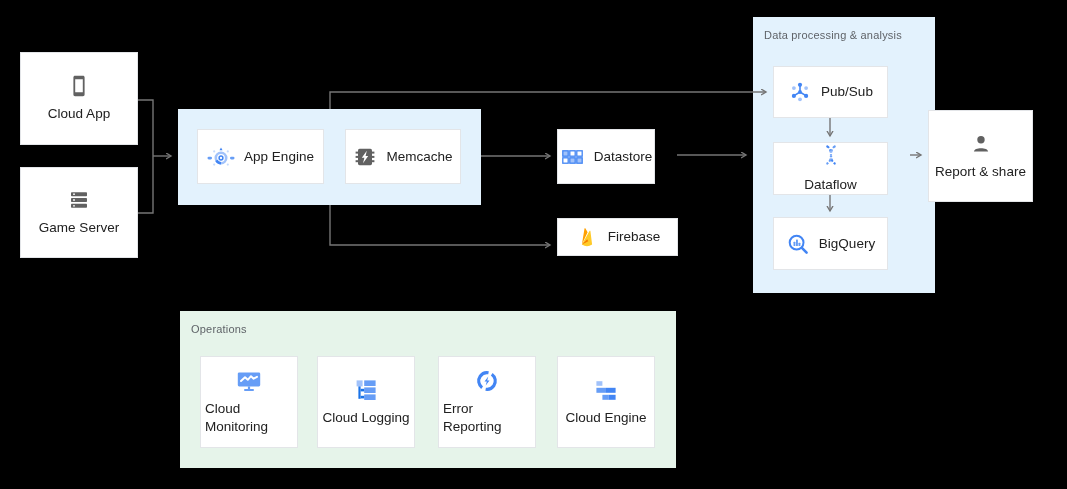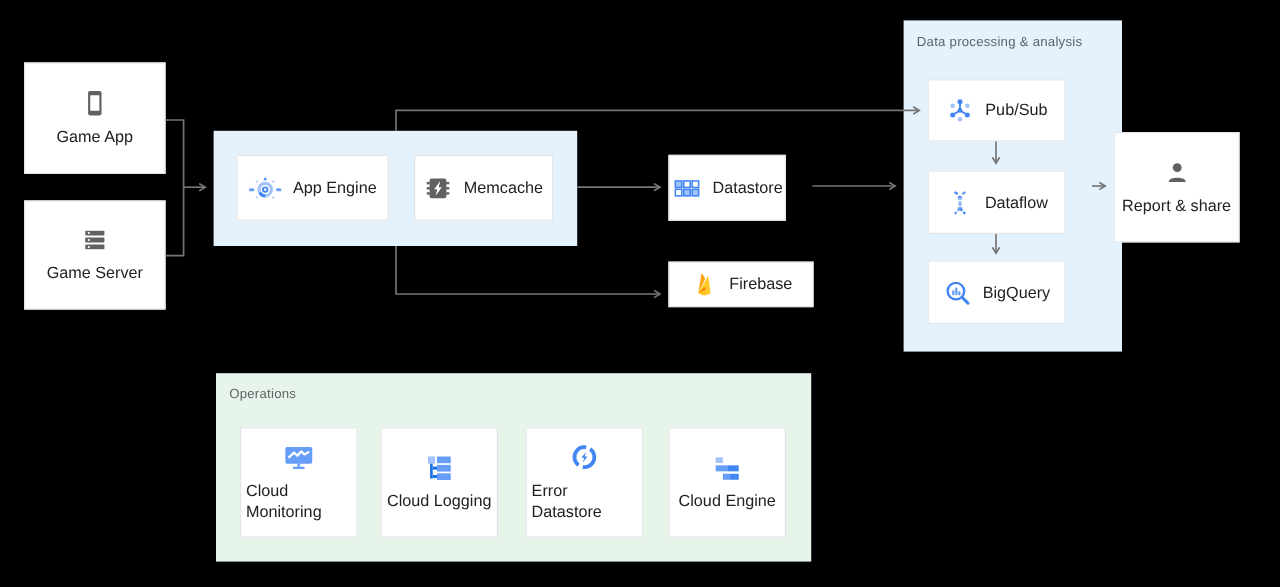--- a/index.html
+++ b/index.html
@@ -31,21 +31,21 @@
 </style>
 </head>
 <body>
 
 <div class="canvas">
 
   <div class="node v" style="left:20px; top:52px; width:118px; height:93px;">
     <svg class="icon" width="24" height="24" viewBox="0 0 24 24">
       <path d="M8 1.8h8c.9 0 1.6.7 1.6 1.6v17.2c0 .9-.7 1.6-1.6 1.6H8c-.9 0-1.6-.7-1.6-1.6V3.4c0-.9.7-1.6 1.6-1.6z M8.2 5.3h7.6v12.9H8.2z" fill="#616161" fill-rule="evenodd"></path>
     </svg>
-    <div class="label">Game App</div>
+    <div class="label">Cloud App</div>
   </div>
 
   <div class="node v" style="left:20px; top:167px; width:118px; height:91px;">
     <svg class="icon" width="24" height="24" viewBox="0 0 24 24">
       <g fill="#616161">
         <rect x="4" y="4.2" width="16" height="4" rx="0.8"></rect>
         <rect x="4" y="10" width="16" height="4" rx="0.8"></rect>
         <rect x="4" y="15.8" width="16" height="4" rx="0.8"></rect>
       </g>
       <g fill="#FFFFFF">
@@ -133,21 +133,21 @@
         </g>
         <g fill="#A1C2FA">
           <circle cx="5.9" cy="8.1" r="1.9"></circle>
           <circle cx="18.1" cy="8.1" r="1.9"></circle>
           <circle cx="12" cy="19.3" r="1.9"></circle>
         </g>
       </svg>
       <div class="label">Pub/Sub</div>
     </div>
 
-    <div class="node h" style="left:20px; top:125px; width:115px; height:53px;">
+    <div class="node h" style="left:20px; top:125px; width:115px; height:53px;flex-direction:column;">
       <svg class="icon" width="24" height="24" viewBox="0 0 24 24">
         <path d="M7.5 3 C15.5 7 8.5 17 16.5 21" fill="none" stroke="#4285F4" stroke-width="2" stroke-dasharray="3.2 1.6"></path>
         <path d="M16.5 3 C8.5 7 15.5 17 7.5 21" fill="none" stroke="#669DF6" stroke-width="2" stroke-dasharray="3.2 1.6"></path>
         <path d="M12 7.5 V16.5" stroke="#A1C2FA" stroke-width="1.5" stroke-dasharray="2 1.8"></path>
       </svg>
       <div class="label">Dataflow</div>
     </div>
 
     <div class="node h" style="left:20px; top:200px; width:115px; height:53px;">
       <svg class="icon" width="24" height="24" viewBox="0 0 24 24">
@@ -199,21 +199,21 @@
         </g>
       </svg>
       <div class="label sm">Cloud Logging</div>
     </div>
 
     <div class="node v" style="left:258px; top:45px; width:98px; height:92px;">
       <svg class="icon" width="24" height="24" viewBox="0 0 24 24">
         <circle cx="12" cy="12" r="8.3" fill="none" stroke="#4285F4" stroke-width="3.1" stroke-dasharray="22.2 3.9" transform="rotate(-55 12 12)"></circle>
         <path d="M13.3 7.6 L9.5 12.5 h2.3 L10.7 16.4 L14.5 11.5 h-2.3 Z" fill="#4285F4"></path>
       </svg>
-      <div class="label sm">Error Datastore</div>
+      <div class="label sm">Error Reporting</div>
     </div>
 
     <div class="node v" style="left:377px; top:45px; width:98px; height:92px;">
       <svg class="icon" width="24" height="24" viewBox="0 0 24 24">
         <rect x="2.4" y="3.2" width="6" height="4.6" fill="#A1C2FA"></rect>
         <rect x="2.4" y="9.8" width="9.6" height="5" fill="#669DF6"></rect>
         <rect x="12" y="9.8" width="9.6" height="5" fill="#4285F4"></rect>
         <rect x="8.4" y="16.8" width="6" height="5" fill="#669DF6"></rect>
         <rect x="14.4" y="16.8" width="7.2" height="5" fill="#4285F4"></rect>
       </svg>

